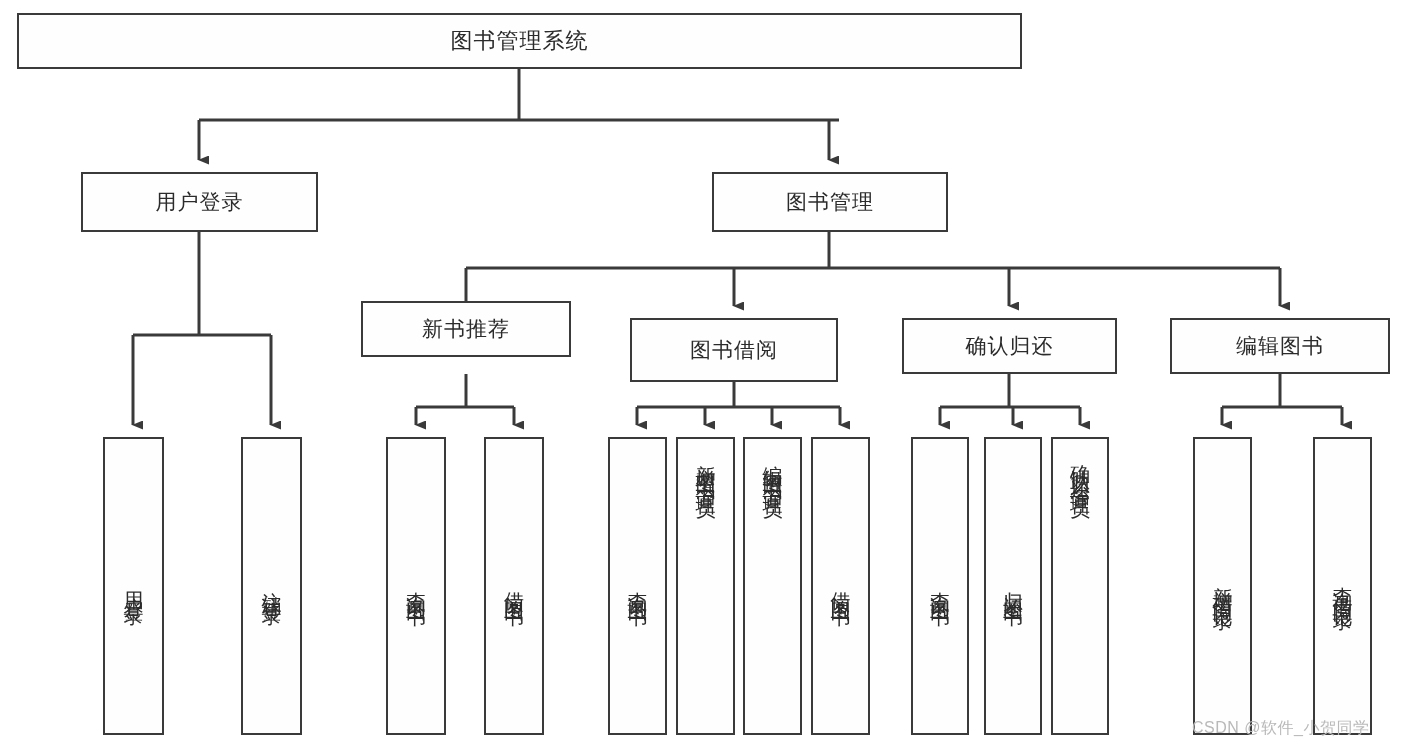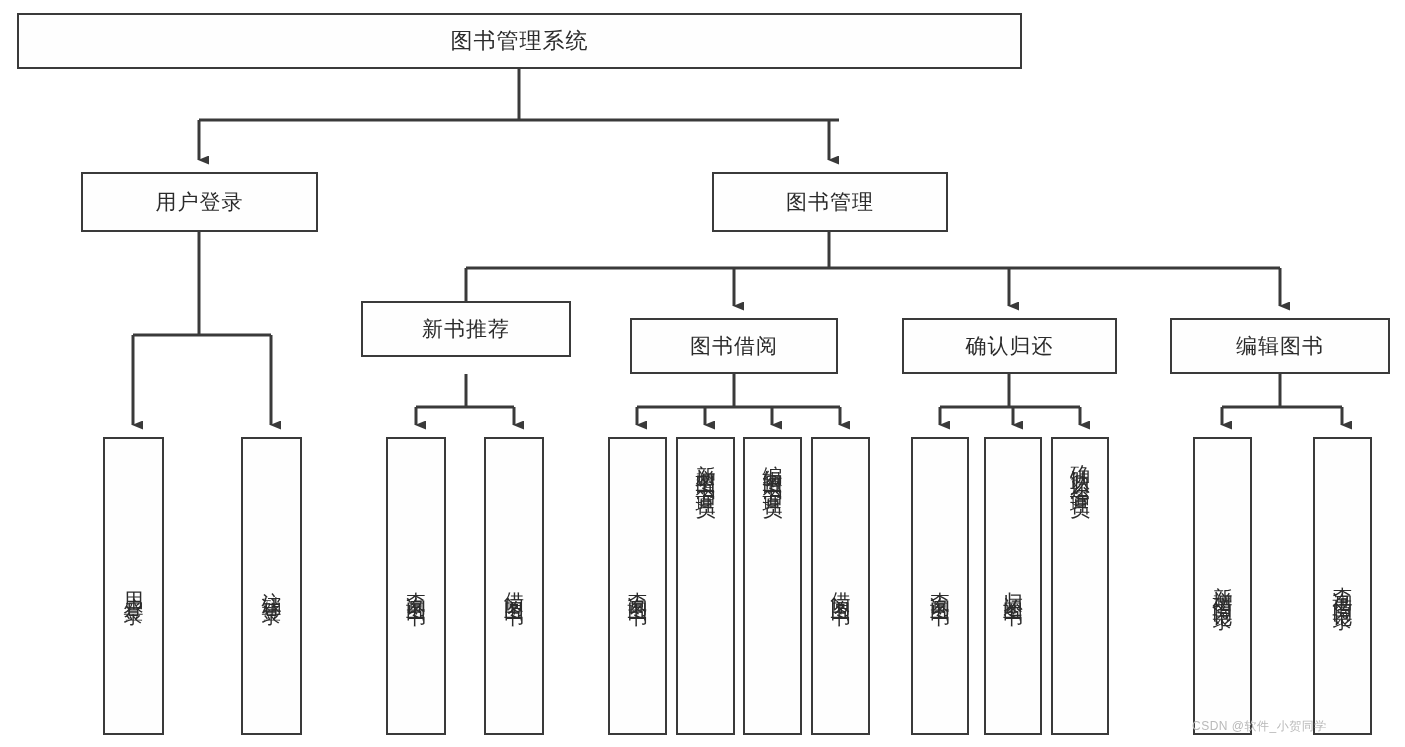--- a/index.html
+++ b/index.html
@@ -55,21 +55,21 @@
     letter-spacing: 5px;
     line-height: 1.05;
     white-space: nowrap;
     text-align: center;
   }
   .node.leaf.top .vtext {
     align-self: flex-start;
   }
   .watermark {
     position: absolute;
-    font-size: 12px;
+    font-size: 16px;
     color: #b9b9b9;
     white-space: nowrap;
     letter-spacing: 0.5px;
   }
 </style>
 </head>
 <body>
 
 <div id="canvas">
 
@@ -130,21 +130,21 @@
   <div class="node horiz" style="left:81px; top:172px; width:237px; height:60px;">
     <span>用户登录</span>
   </div>
   <div class="node horiz" style="left:712px; top:172px; width:236px; height:60px;">
     <span>图书管理</span>
   </div>
 
   <div class="node horiz" style="left:361px; top:301px; width:210px; height:56px;">
     <span>新书推荐</span>
   </div>
-  <div class="node horiz" style="left:630px; top:318px; width:208px; height:56px;">
+  <div class="node horiz" style="left:630px; top:318px; width:208px; height:64px;">
     <span>图书借阅</span>
   </div>
   <div class="node horiz" style="left:902px; top:318px; width:215px; height:56px;">
     <span>确认归还</span>
   </div>
   <div class="node horiz" style="left:1170px; top:318px; width:220px; height:56px;">
     <span>编辑图书</span>
   </div>
 
   <div class="node leaf" style="left:103px; top:437px; width:61px; height:298px;">

